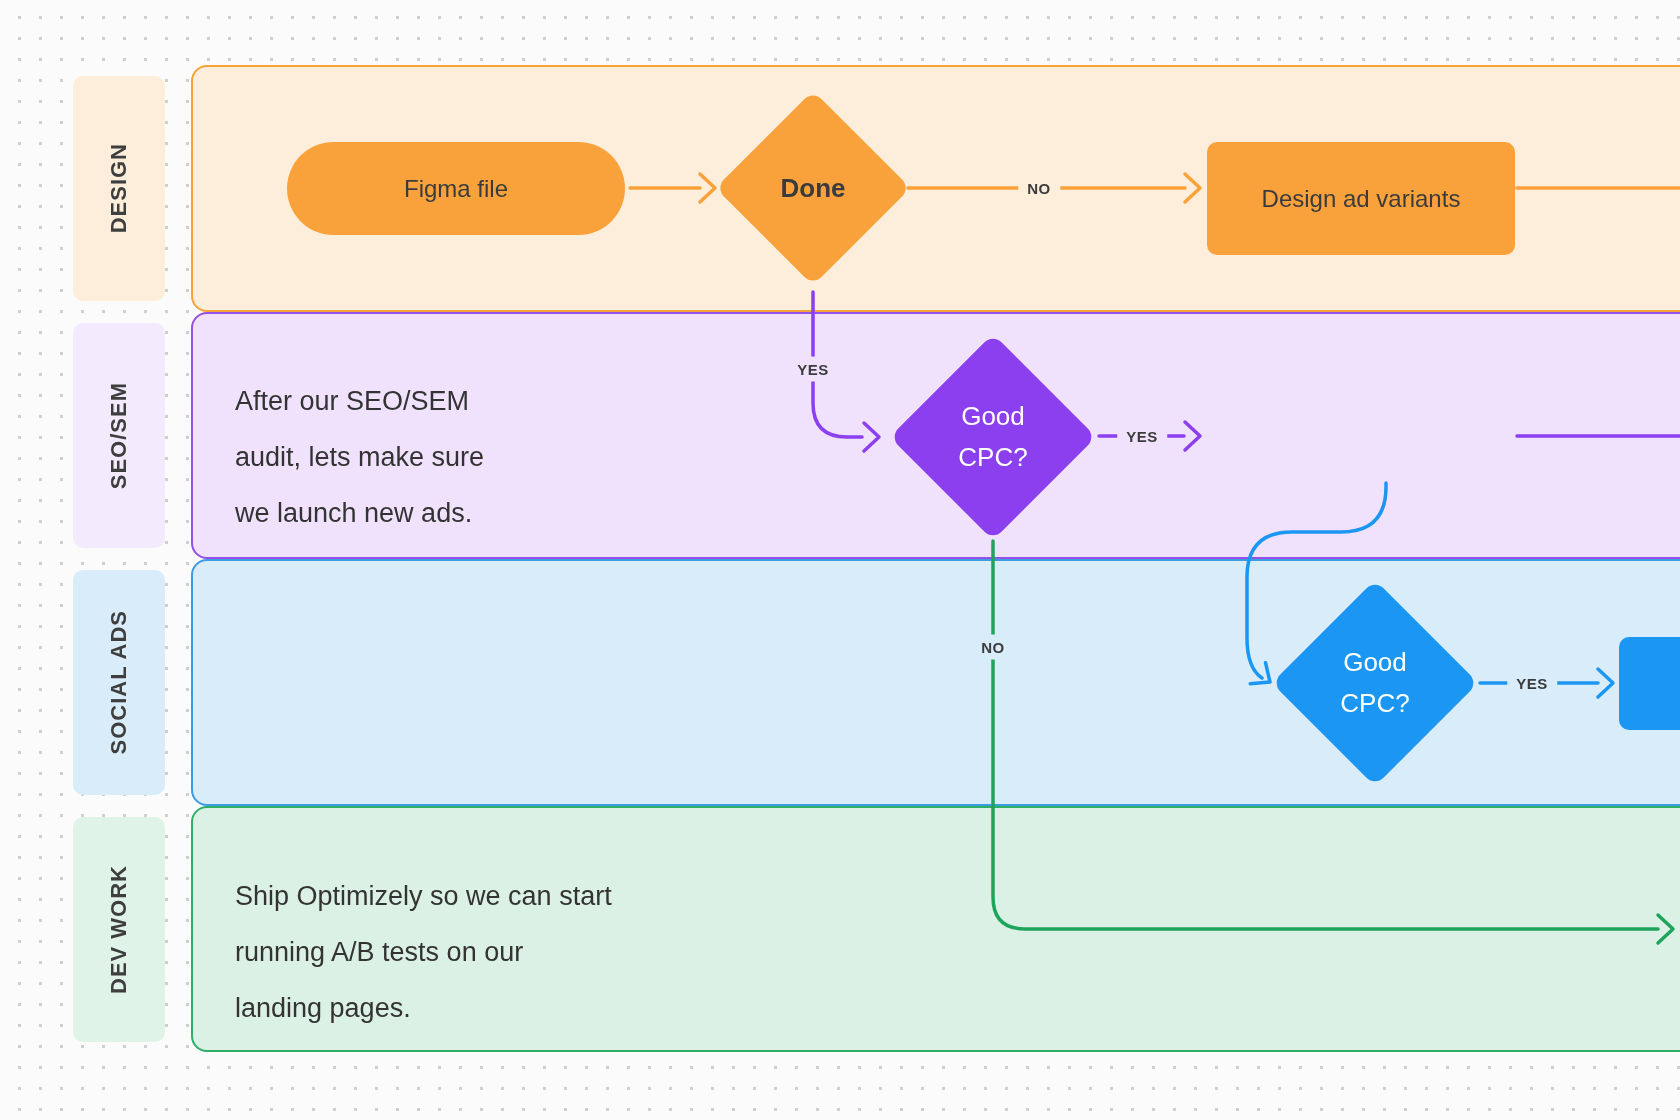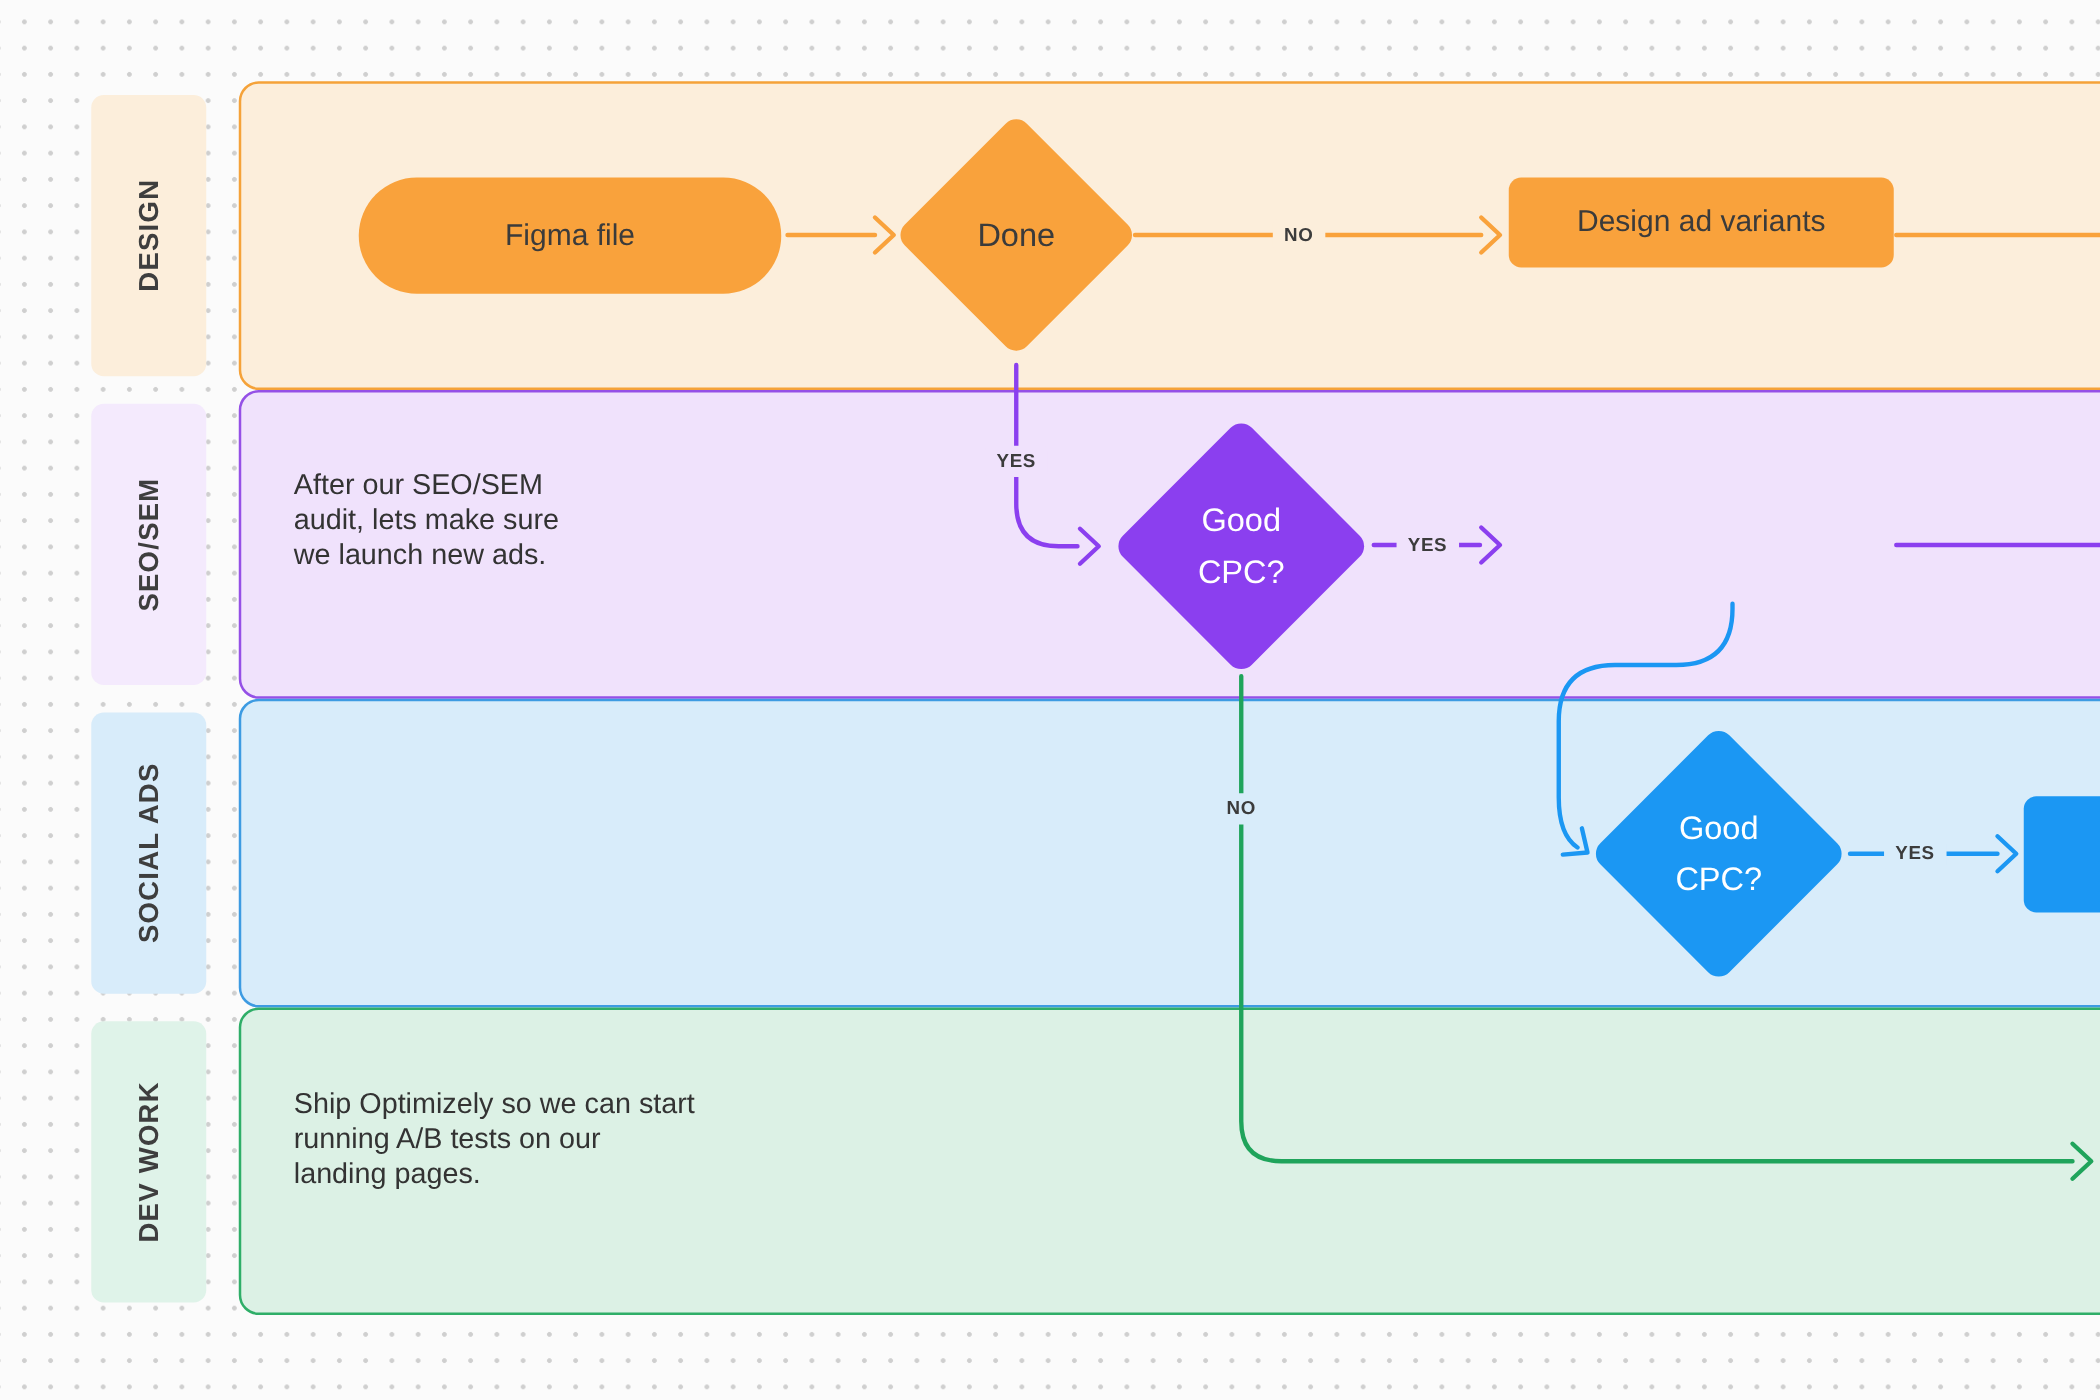--- a/index.html
+++ b/index.html
@@ -56,22 +56,22 @@
     font-weight: 700;
     letter-spacing: 1px;
     color: #3E3E3E;
     white-space: nowrap;
   }
 
   
   .note {
     position: absolute;
     left: 235px;
-    font-size: 23px;
-    line-height: 28px;
+    font-size: 27px;
+    line-height: 56px;
     color: #333333;
     white-space: pre-line;
   }
   .note-seo    { top: 373px; }
   .note-social { top: 621px; }
   .note-dev    { top: 868px; }
 
   
   svg.edges {
     position: absolute;
@@ -121,21 +121,21 @@
     position: absolute;
     width: 190px;
     transform: translate(-50%, -50%);
     text-align: center;
     font-size: 26px;
     font-weight: 500;
     line-height: 41px;
     white-space: pre-line;
     z-index: 4;
   }
-  .dl-dark  { color: #3B3B3B; }
+  .dl-dark  { color: #3B3B3B; font-weight: bold; }
   .dl-white { color: #FFFFFF; }
 
   
   .edge-label {
     position: absolute;
     transform: translate(-50%, -50%);
     font-size: 15px;
     font-weight: 700;
     letter-spacing: 0.5px;
     color: #3C3C3C;
@@ -218,21 +218,21 @@
     </g>
   </svg>
 
   <div class="node node-pill" style="left:287px; top:142px; width:338px; height:93px;">
     <span>Figma file</span>
   </div>
 
   <div class="diamond fill-orange" style="left:744px; top:119px; width:138px; height:138px;"></div>
   <div class="diamond-label dl-dark" style="left:813px; top:188px;">Done</div>
 
-  <div class="node node-process fill-orange" style="left:1207px; top:142px; width:308px; height:72px;">
+  <div class="node node-process fill-orange" style="left:1207px; top:142px; width:308px; height:113px;">
     <span>Design ad variants</span>
   </div>
 
   <div class="diamond fill-purple" style="left:920px; top:364px; width:146px; height:146px;"></div>
   <div class="diamond-label dl-white" style="left:993px; top:437px;">Good
 CPC?</div>
 
 
   <div class="diamond fill-blue" style="left:1302px; top:610px; width:146px; height:146px;"></div>
   <div class="diamond-label dl-white" style="left:1375px; top:683px;">Good

